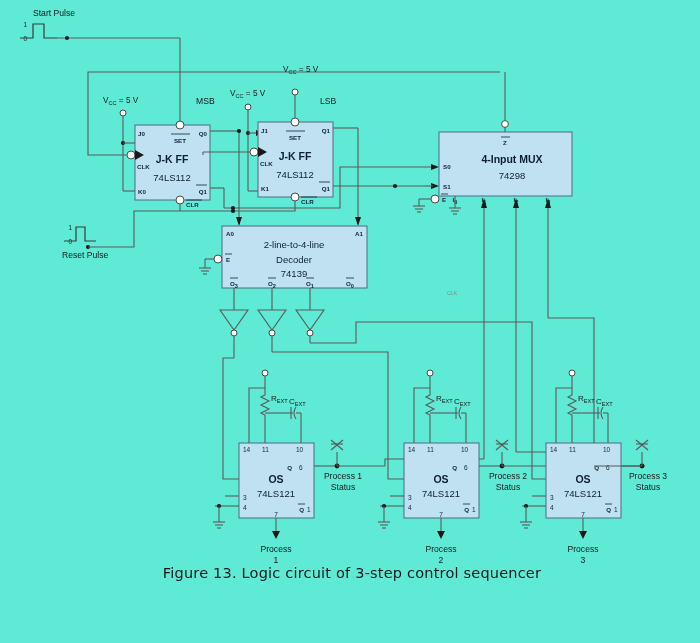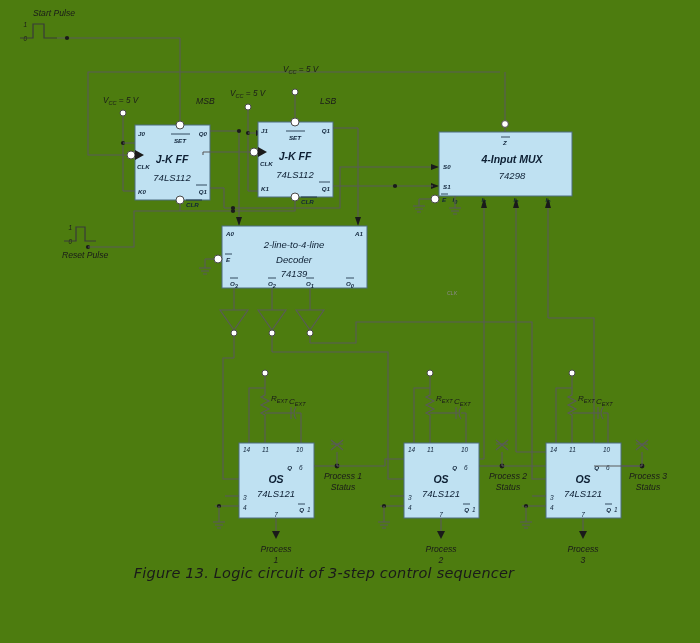--- a/index.html
+++ b/index.html
@@ -1,34 +1,34 @@
 <!DOCTYPE html>
 <html><head>
 <meta charset="utf-8">
 <style>
   html,body{margin:0;padding:0;background:#ffffff;}
   body{width:700px;height:643px;font-family:"Liberation Sans",sans-serif;overflow:hidden;}
-  #sheet{position:relative;width:700px;height:643px;background:#4d7c0f;font-style:italic;}
+  #sheet{position:relative;width:700px;height:643px;background:#5eead4;}
   svg{display:block;}
   .wire{stroke:#5a5a5a;stroke-width:1.1;fill:none;}
   .wire-dark{stroke:#3a3a3a;stroke-width:1.2;fill:none;}
   .blk{fill:#bfe1f2;stroke:#4d6d80;stroke-width:1;}
   .pinlbl{font-family:"Liberation Sans",sans-serif;font-size:6.2px;fill:#10243a;font-weight:bold;}
   .pinnum{font-family:"Liberation Sans",sans-serif;font-size:6.5px;fill:#10243a;}
   .chipname{font-family:"Liberation Sans",sans-serif;font-size:10.5px;fill:#0d1f33;font-weight:bold;text-anchor:middle;}
   .chipsub{font-family:"Liberation Sans",sans-serif;font-size:9.5px;fill:#0d1f33;text-anchor:middle;}
   .freelbl{font-family:"Liberation Sans",sans-serif;font-size:8.6px;fill:#1a1a1a;text-anchor:middle;}
   .freelbl-l{font-family:"Liberation Sans",sans-serif;font-size:8.6px;fill:#1a1a1a;text-anchor:start;}
   .tiny{font-family:"Liberation Sans",sans-serif;font-size:5.6px;fill:#1a1a1a;}
   .vcc{font-family:"Liberation Sans",sans-serif;font-size:8.2px;fill:#1a1a1a;text-anchor:start;}
   .sub{font-size:5.6px;}
   .wavenum{font-family:"Liberation Sans",sans-serif;font-size:6.4px;fill:#1a1a1a;text-anchor:end;}
   .faint{font-family:"Liberation Sans",sans-serif;font-size:5.2px;fill:#8a8a8a;}
   .caption{position:absolute;left:0;top:565px;width:648px;text-align:center;
-           font-family:"DejaVu Sans",sans-serif;font-size:14.5px;color:#1a1a1a;letter-spacing:.2px;}
+           font-family:"DejaVu Sans",sans-serif;font-size:14.5px;color:#1a1a1a;letter-spacing:.2px;padding-left:28px;}
   .node{fill:#1a1a1a;}
   .bubble{fill:#ffffff;stroke:#4a4a4a;stroke-width:1;}
   .ovr{stroke:#10243a;stroke-width:.8;}
 </style>
 </head>
 <body>
 
 <div id="sheet">
 
 <svg width="700" height="643" viewBox="0 0 700 643">

